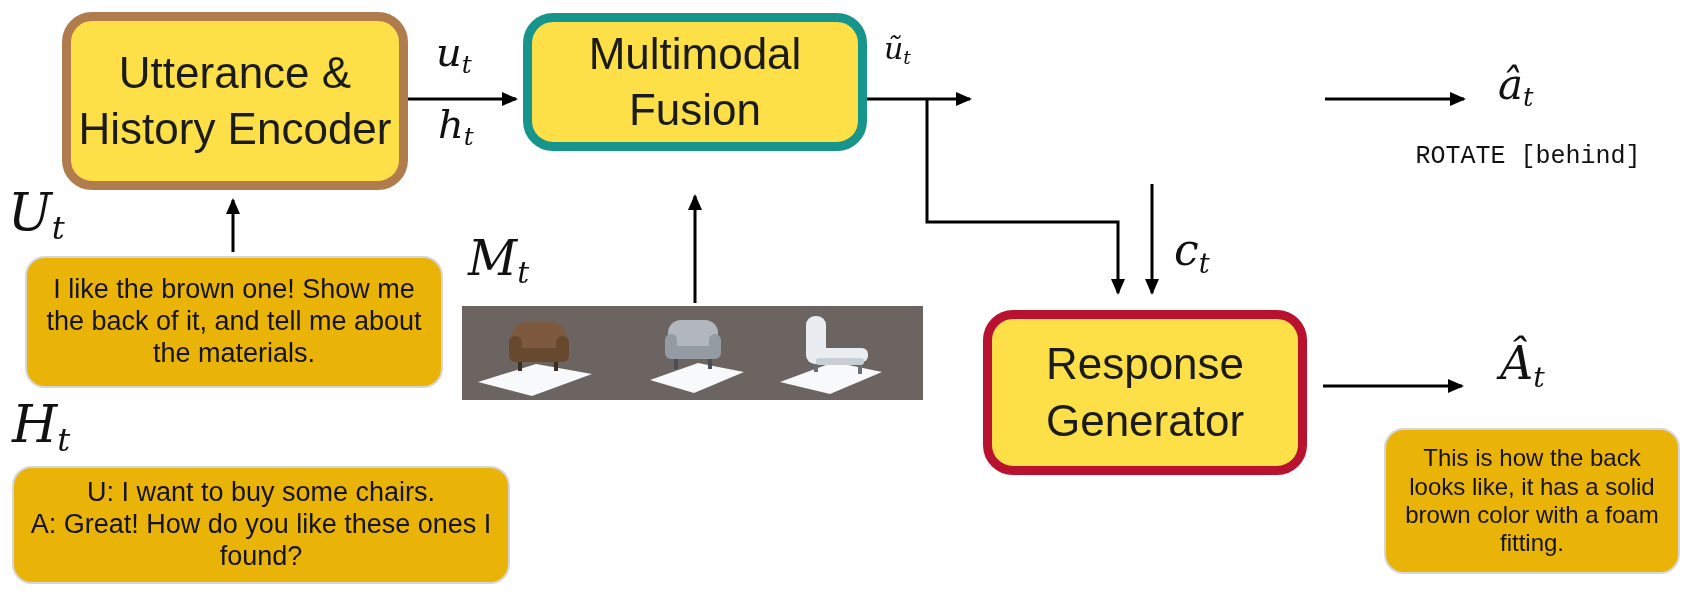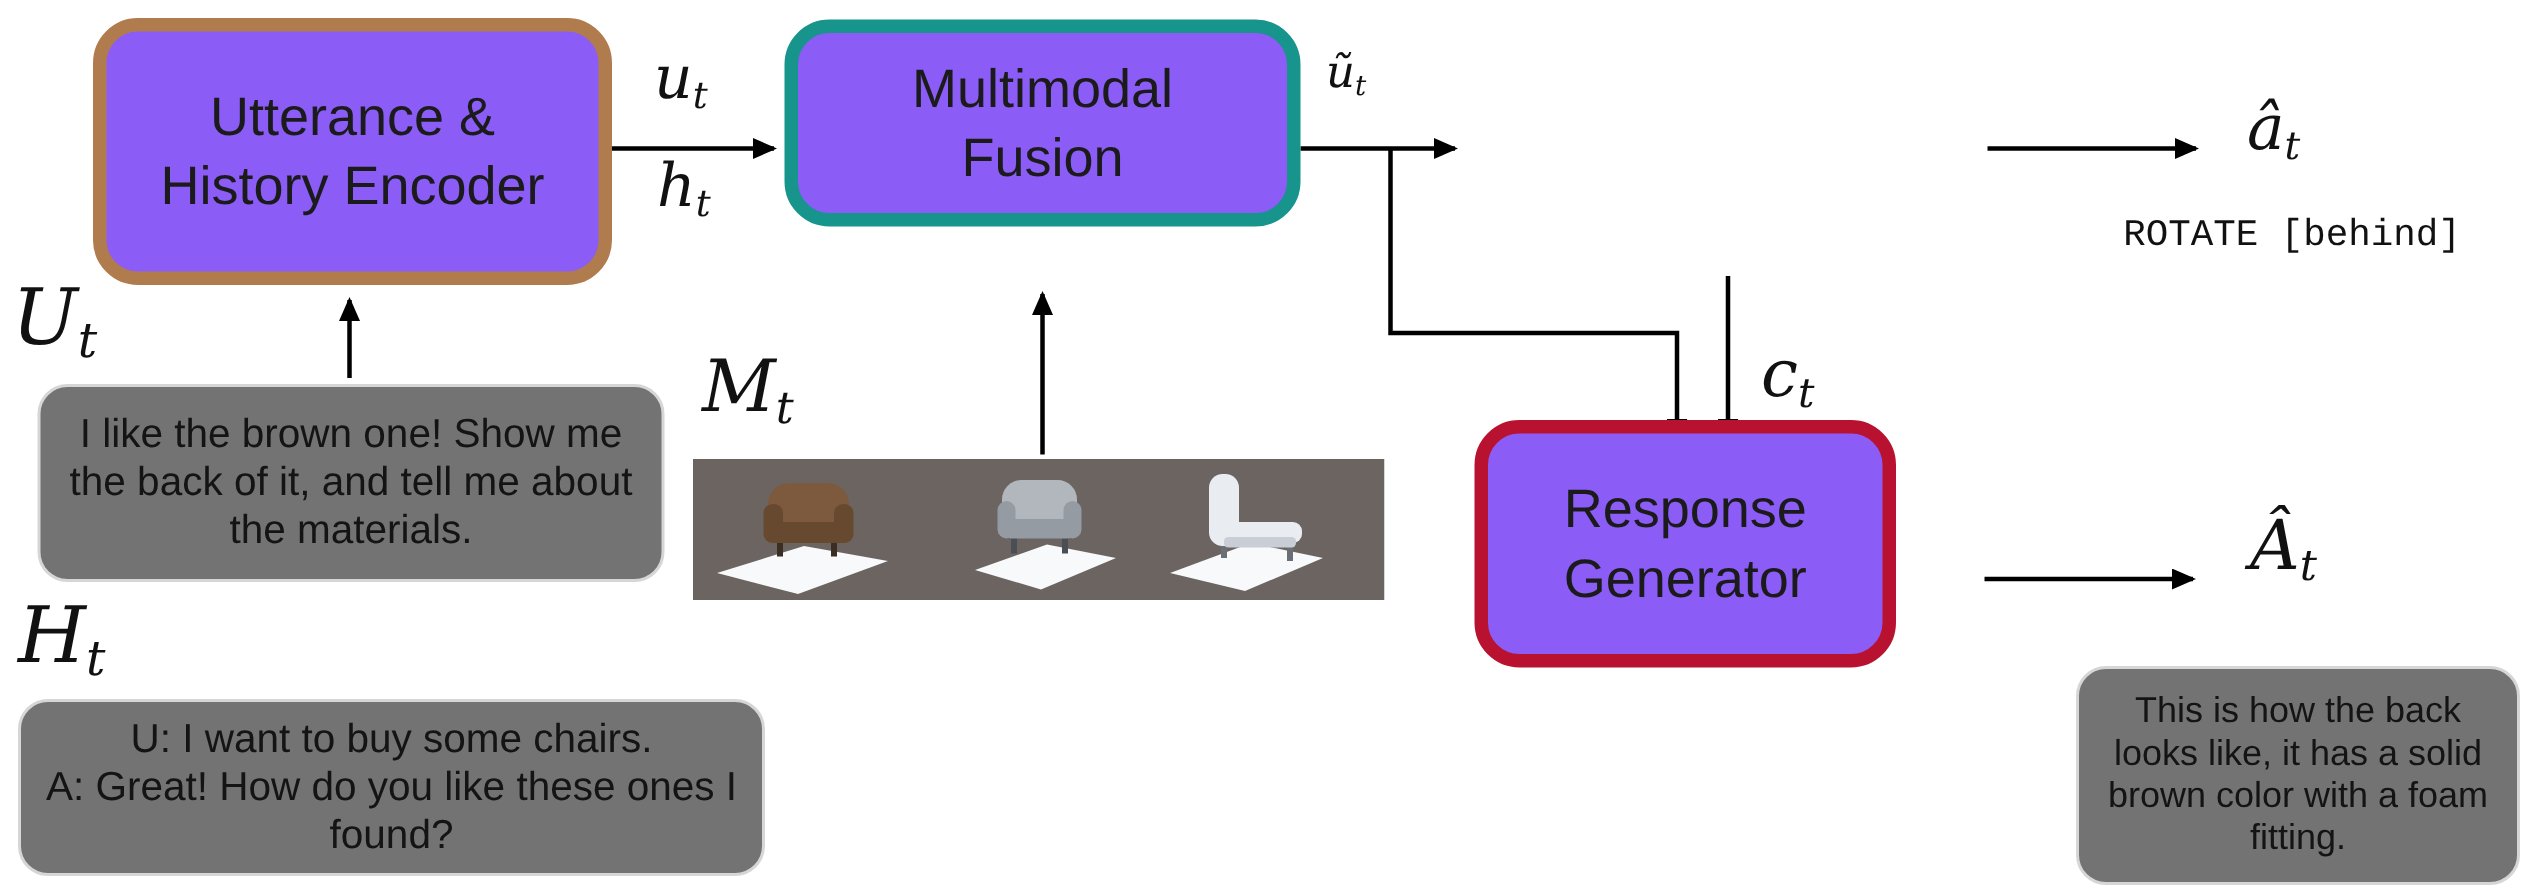--- a/index.html
+++ b/index.html
@@ -9,30 +9,30 @@
     background:#ffffff;
     font-family:"Liberation Sans",sans-serif;
     overflow:hidden;
   }
   
   .mbox{
     position:absolute;
     box-sizing:border-box;
     border:9px solid #888;
     border-radius:30px;
-    background:#8b5cf6;
+    background:#fde047;
     display:flex;align-items:center;justify-content:center;
     text-align:center;
-    font-size:36px;line-height:1.28;color:#1b1b1b;
+    font-size:44px;line-height:1.28;color:#1b1b1b;
     white-space:pre-line;
   }
   #box-encoder {left:62px;  top:12px;  width:346px; height:178px;}
   #box-fusion  {left:523px; top:13px;  width:344px; height:138px;}
   #box-action  {left:975px; top:12px;  width:350px; height:170px;}
-  #box-response{left:983px; top:280px; width:281px; height:165px;}
+  #box-response{left:983px; top:310px; width:324px; height:165px;}
 
   
   .m{
     position:absolute;
     font-family:"DejaVu Serif",serif;
     font-style:italic;
     color:#111;
     line-height:1;
     white-space:nowrap;
   }
@@ -52,31 +52,31 @@
     position:absolute;left:1396px;top:142px;width:264px;
     text-align:center;font-size:25px;color:#111;font-family:Liberation Mono, monospace;
   }
 
   
   .bubble{
     position:absolute;
     box-sizing:border-box;
     border:2px solid #d6d6d6;
     border-radius:20px;
-    background:#737373;
+    background:#eab308;
     display:flex;align-items:center;justify-content:center;
     text-align:center;
     color:#141414;
     white-space:pre-line;
     line-height:1.18;
     padding:6px 12px;
   }
   #bubble-utterance{left:25px;  top:256px; width:418px; height:132px; font-size:27px;}
   #bubble-history  {left:12px;  top:466px; width:498px; height:118px; font-size:27px;}
-  #bubble-response {left:1384px;top:444px; width:296px; height:146px; font-size:24px;}
+  #bubble-response {left:1384px;top:428px; width:296px; height:146px; font-size:24px;}
 
   
   #scene-image{
     position:absolute;left:462px;top:306px;width:461px;height:94px;
   }
 
   
   #connectors{
     position:absolute;left:0;top:0;width:1686px;height:594px;
     pointer-events:none;

